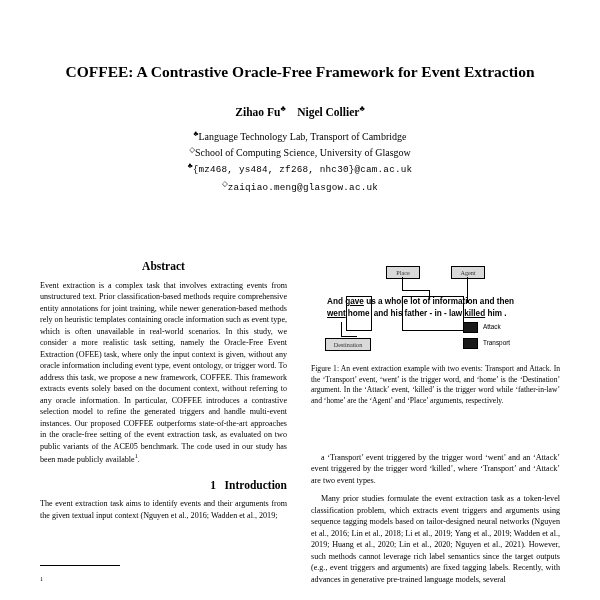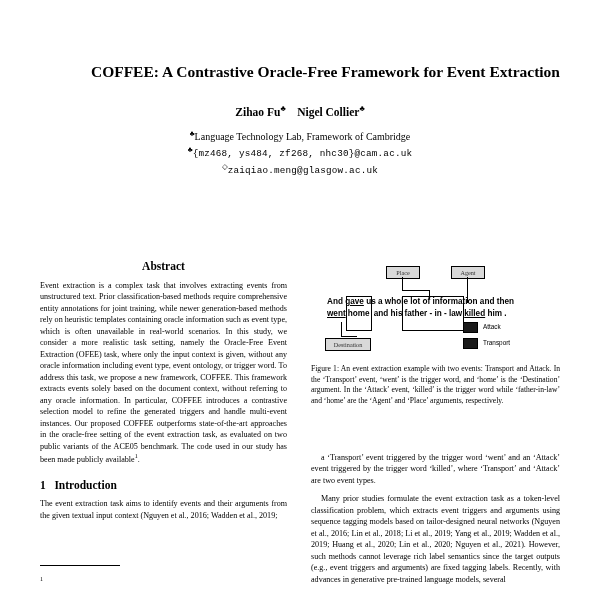--- a/index.html
+++ b/index.html
@@ -15,21 +15,21 @@
     overflow: hidden;
   }
   .page {
     position: relative;
     width: 600px;
     height: 600px;
     padding: 0;
     box-sizing: border-box;
   }
   .title {
-    text-align: right;
+    text-align: center;
     font-size: 15.5px;
     font-weight: bold;
     margin: 62px 40px 3px 40px;
     line-height: 1.3;
   }
   .authors {
     text-align: center;
     margin-top: 21px;
     font-size: 11.5px;
     font-weight: bold;
@@ -66,21 +66,21 @@
   .col {
     width: 249px;
   }
   .sec-head {
     text-align: center;
     font-size: 11.5px;
     font-weight: bold;
     margin: 0 0 8px 0;
   }
   .sec-head-left {
-    text-align: left;
+    text-align: right;
     font-size: 11.5px;
     font-weight: bold;
     margin: 14px 0 7px 0;
   }
   p.body {
     font-size: 8.1px;
     line-height: 1.42;
     text-align: justify;
     margin: 0 0 7px 0;
     text-indent: 0;
@@ -173,21 +173,22 @@
   <div class="title">COFFEE: A Contrastive Oracle-Free Framework for Event Extraction</div>
 
   <div class="authors">
     <div>
       <span>Zihao Fu</span><span class="sym">♣</span>&nbsp;&nbsp;&nbsp;
       <span>Nigel Collier</span><span class="sym">♣</span>
     </div>
   </div>
 
   <div class="affil">
-    <div><span class="sym">♣</span><span>Language Technology Lab, Framework of Cambridge</span></div>
+    <div><span class="sym">♣</span><span>Language Technology Lab, Transport of Cambridge</span></div>
+    <div><span class="sym">◇</span><span>School of Computing Science, University of Glasgow</span></div>
     <div><span class="sym">♣</span><span class="mono">{mz468, ys484, zf268, nhc30}@cam.ac.uk</span></div>
     <div><span class="sym">◇</span><span class="mono">zaiqiao.meng@glasgow.ac.uk</span></div>
   </div>
 
   <div class="columns">
 
     <div class="col">
       <div class="sec-head">Abstract</div>
       <p class="body"><span>Event extraction is a complex task that involves extracting events from unstructured text. Prior classification-based methods require comprehensive entity annotations for joint training, while newer generation-based methods rely on heuristic templates containing oracle information such as event type, which is often unavailable in real-world scenarios. In this study, we consider a more realistic task setting, namely the Oracle-Free Event Extraction (OFEE) task, where only the input context is given, without any oracle information including event type, event ontology, or trigger word. To address this task, we propose a new framework, COFFEE. This framework extracts events solely based on the document context, without referring to any oracle information. In particular, COFFEE introduces a contrastive selection model to refine the generated triggers and handle multi-event instances. Our proposed COFFEE outperforms state-of-the-art approaches in the oracle-free setting of the event extraction task, as evaluated on two public variants of the ACE05 benchmark. The code used in our study has been made publicly available</span><span class="sup">1</span><span>.</span></p>
 

